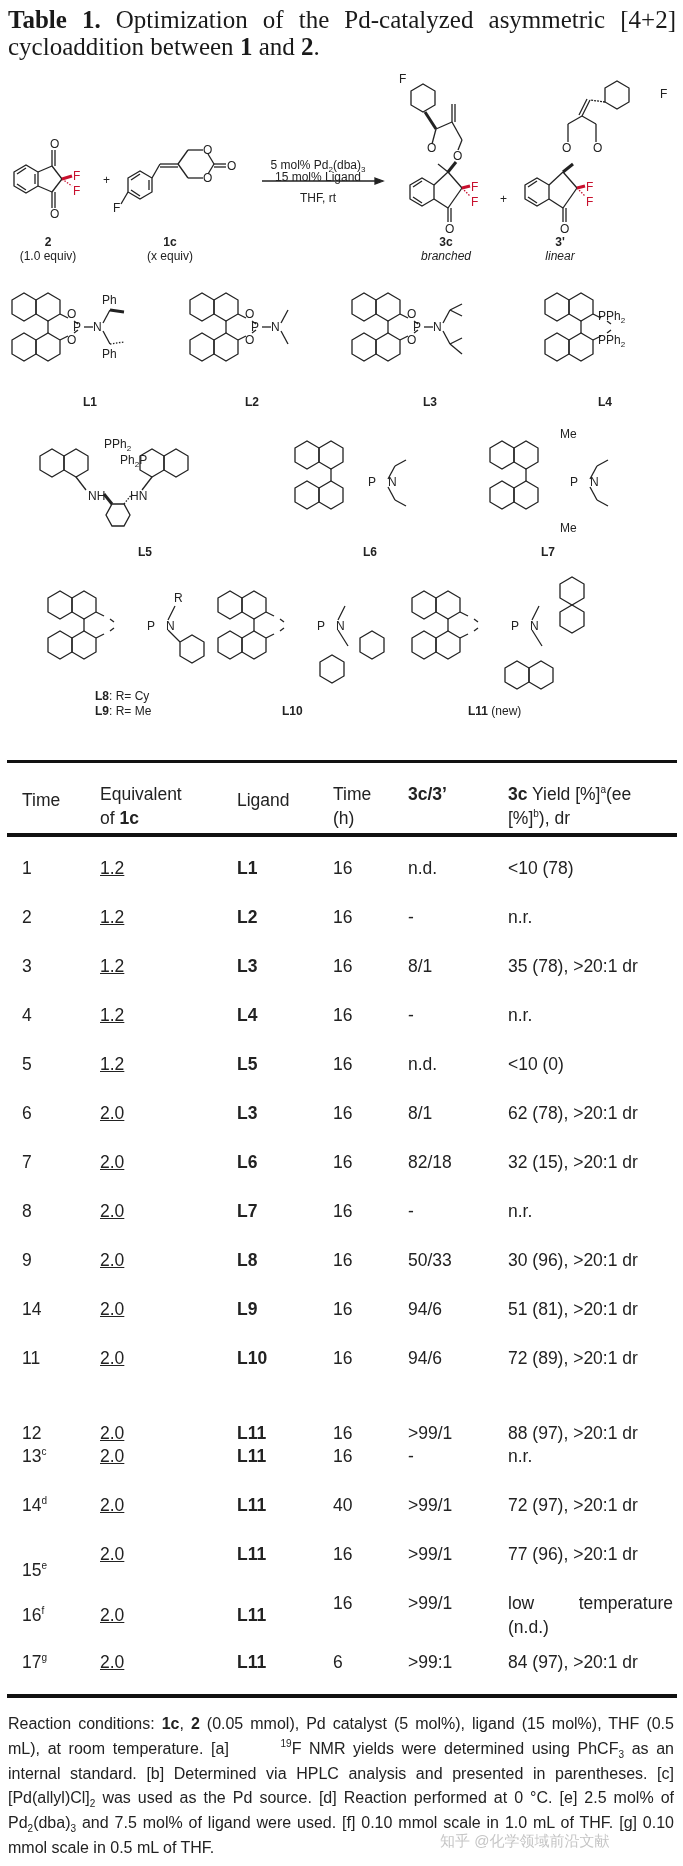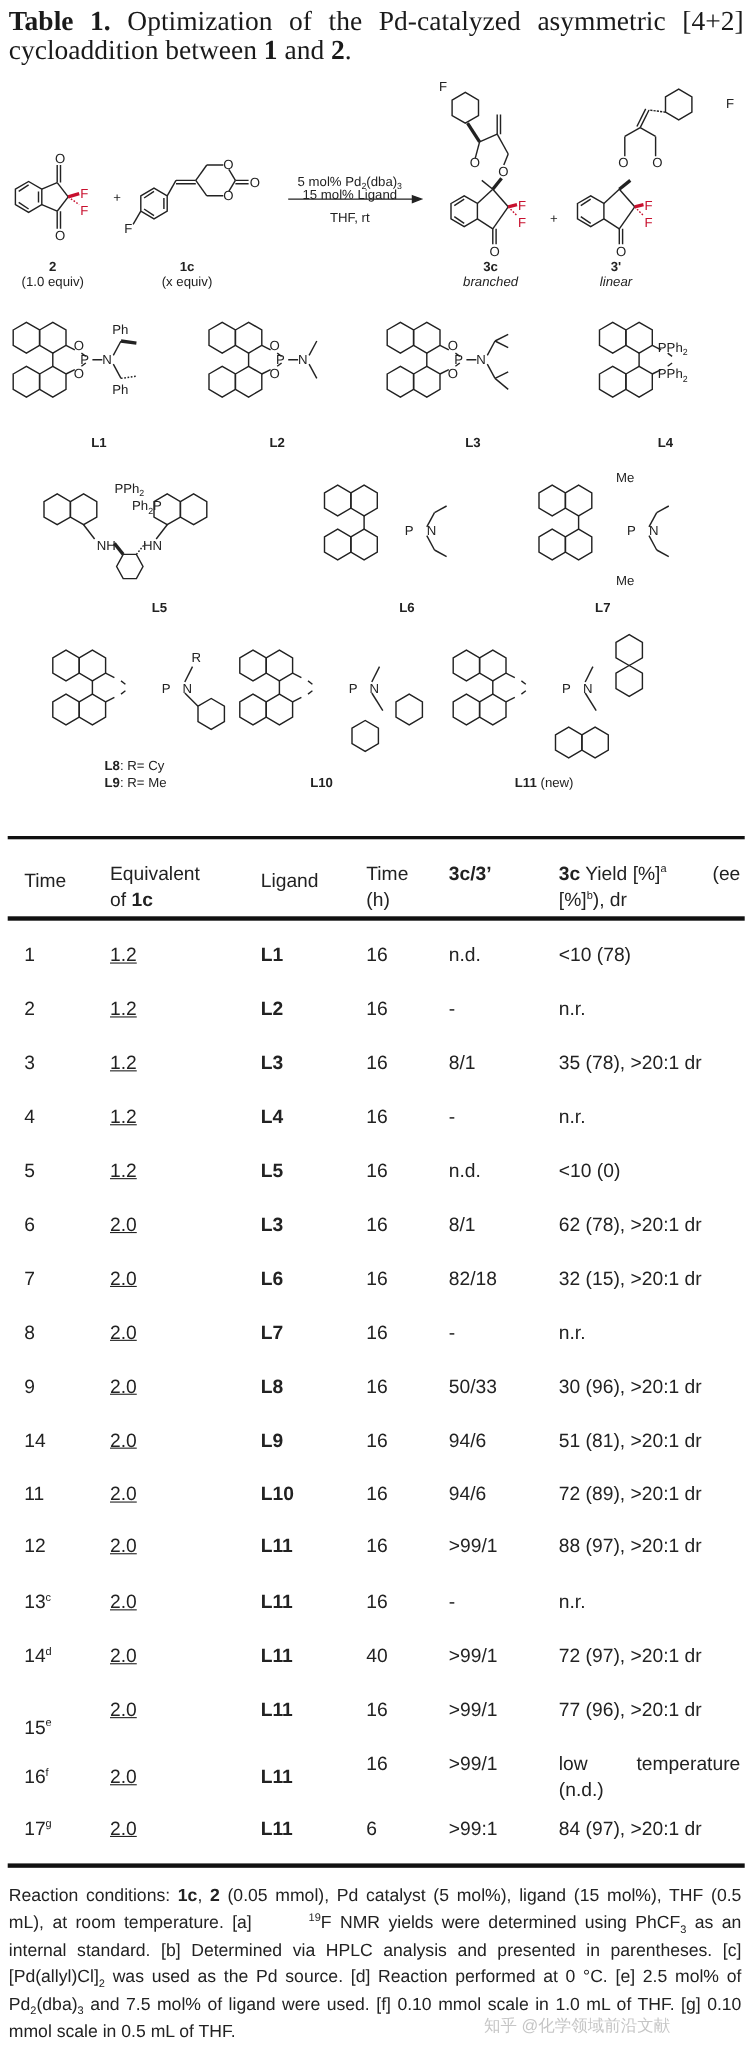--- a/index.html
+++ b/index.html
@@ -354,21 +354,21 @@
     <div>Equivalent</div>
     <div><span>of</span> <b>1c</b></div>
   </div>
   <div class="hdr" style="left:230px;top:28px">Ligand</div>
   <div class="hdr" style="left:326px">
     <div>Time</div>
     <div>(h)</div>
   </div>
   <div class="hdr" style="left:401px;font-weight:bold">3c/3’</div>
   <div class="hdr" style="left:501px;width:165px">
-    <div style="display:flex;justify-content:space-between">
+    <div style="display:flex;">
         <span><b>3c</b> <span>Yield [%]</span><sup>a</sup></span>
         <span>(ee</span>
       </div>
     <div><span>[%]</span><sup>b</sup><span>), dr</span></div>
   </div>
 
   <div class="rule-mid"></div>
 
   <div id="rows">
       <div class="row" style="top: 96px;">
@@ -452,21 +452,21 @@
         <div class="cell c-yield">51 (81), &gt;20:1 dr</div>
       </div>
       <div class="row" style="top: 586px;">
         <div class="cell c-entry" style="top: 0px;"><span>11</span></div>
         <div class="cell c-equiv">2.0</div>
         <div class="cell c-lig">L10</div>
         <div class="cell c-time">16</div>
         <div class="cell c-ratio">94/6</div>
         <div class="cell c-yield">72 (89), &gt;20:1 dr</div>
       </div>
-      <div class="row" style="top: 633px;">
+      <div class="row" style="top: 661px;">
         <div class="cell c-entry" style="top: 0px;"><span>12</span></div>
         <div class="cell c-equiv">2.0</div>
         <div class="cell c-lig">L11</div>
         <div class="cell c-time">16</div>
         <div class="cell c-ratio">&gt;99/1</div>
         <div class="cell c-yield">88 (97), &gt;20:1 dr</div>
       </div>
       <div class="row" style="top: 684px;">
         <div class="cell c-entry" style="top: 0px;"><span>13</span><sup>c</sup></div>
         <div class="cell c-equiv">2.0</div>

